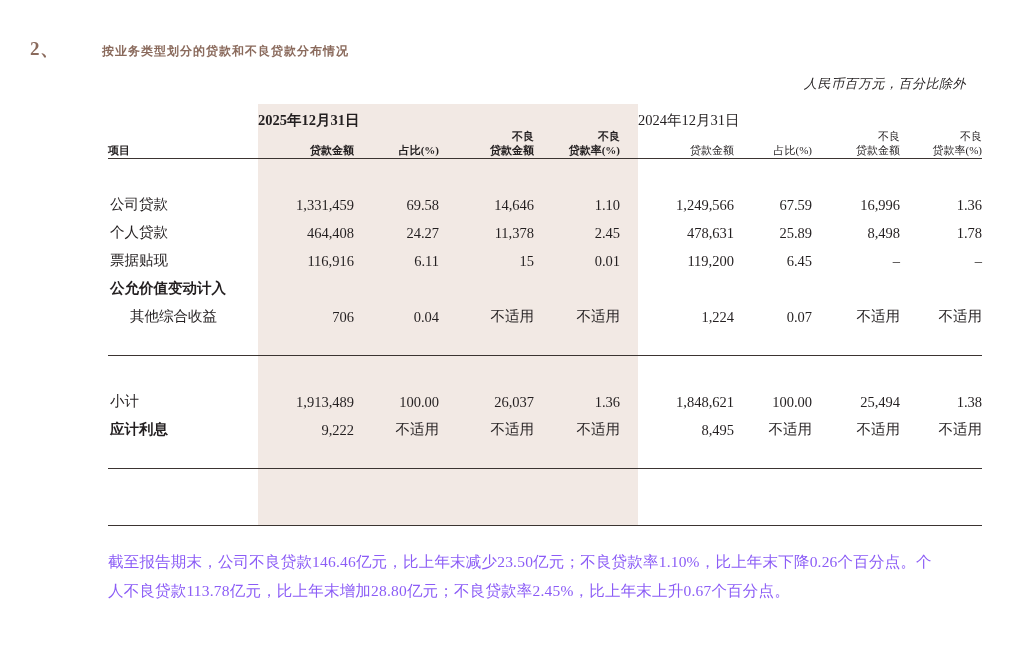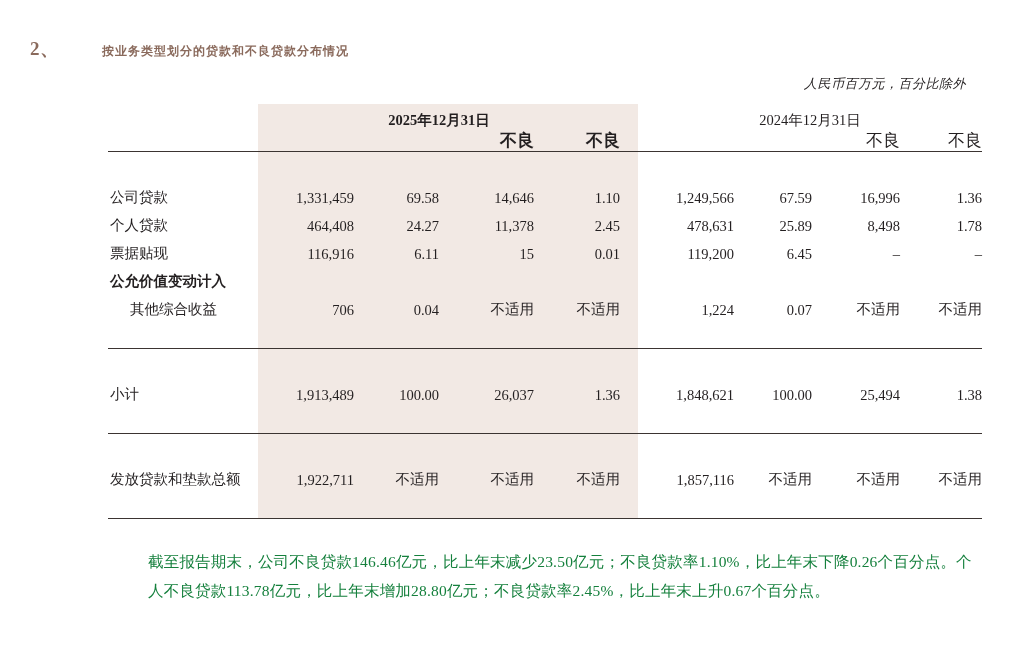--- a/index.html
+++ b/index.html
@@ -85,29 +85,28 @@
   col.c-gap    { width: 18px; }
   col.c-b1     { width: 96px; }
   col.c-b2     { width: 78px; }
   col.c-b3     { width: 88px; }
   col.c-b4     { width: 82px; }
 
   .shade { background: #f2e9e4; }
 
   
   .yr-head td {
-    text-align: center;
     font-size: 14.5px;
     padding-bottom: 4px;
     height: 26px;
   }
   .yr-head td.bold { font-weight: bold; }
 
   .sub-head td {
-    font-size: 17px;
+    font-size: 11px;
     text-align: right;
     line-height: 1.25;
     padding-bottom: 3px;
   }
   .sub-head td.bold { font-weight: bold; }
   .sub-head td.left { text-align: left; }
   .rule-hdr td { border-bottom: 1.2px solid #3b3431; height: 0; font-size: 0; line-height: 0; }
   .rule-thin td { border-bottom: 1px solid #3b3431; height: 0; font-size: 0; line-height: 0; }
   .rule-bot td { border-bottom: 1.6px solid #3b3431; height: 0; font-size: 0; line-height: 0; }
 
@@ -132,23 +131,22 @@
   .pad-xs td { height: 8px; }
 
   
   .note {
     position: absolute;
     top: 548px;
     left: 108px;
     width: 838px;
     font-size: 15.5px;
     line-height: 1.85;
-    color: #15803d;
+    color: #8b5cf6;
     letter-spacing: 0.2px;
-    margin-left: 40px;
   }
 </style>
 </head>
 <body>
 
 <div class="page">
 
   <div class="heading">
     <span class="num">2、</span>
     <span class="title">按业务类型划分的贷款和不良贷款分布情况</span>
@@ -185,20 +183,32 @@
           <td class="shade"></td>
           <td class="shade bold">不良</td>
           <td class="shade bold">不良</td>
           <td class="shade"></td>
           <td></td>
           <td></td>
           <td>不良</td>
           <td>不良</td>
         </tr>
 
+        <tr class="sub-head">
+          <td class="left bold">项目</td>
+          <td class="shade bold">贷款金额</td>
+          <td class="shade bold">占比(%)</td>
+          <td class="shade bold">贷款金额</td>
+          <td class="shade bold">贷款率(%)</td>
+          <td class="shade"></td>
+          <td>贷款金额</td>
+          <td>占比(%)</td>
+          <td>贷款金额</td>
+          <td>贷款率(%)</td>
+        </tr>
 
         <tr class="rule-hdr">
           <td></td>
           <td class="shade"></td>
           <td class="shade"></td>
           <td class="shade"></td>
           <td class="shade"></td>
           <td class="shade"></td>
           <td></td>
           <td></td>
@@ -329,73 +339,73 @@
           <td class="shade b">100.00</td>
           <td class="shade b">26,037</td>
           <td class="shade b">1.36</td>
           <td class="shade"></td>
           <td>1,848,621</td>
           <td>100.00</td>
           <td>25,494</td>
           <td>1.38</td>
         </tr>
 
-
-        <tr class="body-row pad-sm">
-          <td></td>
-          <td class="shade"></td>
-          <td class="shade"></td>
-          <td class="shade"></td>
-          <td class="shade"></td>
-          <td class="shade"></td>
-          <td></td>
-          <td></td>
-          <td></td>
-          <td></td>
-        </tr>
-
-        <tr class="rule-thin">
-          <td></td>
-          <td class="shade"></td>
-          <td class="shade"></td>
-          <td class="shade"></td>
-          <td class="shade"></td>
-          <td class="shade"></td>
-          <td></td>
-          <td></td>
-          <td></td>
-          <td></td>
-        </tr>
-
-        <tr class="body-row pad-sm">
-          <td></td>
-          <td class="shade"></td>
-          <td class="shade"></td>
-          <td class="shade"></td>
-          <td class="shade"></td>
-          <td class="shade"></td>
-          <td></td>
-          <td></td>
-          <td></td>
-          <td></td>
-        </tr>
-
-        <tr class="body-row">
-          <td class="item b">发放贷款和垫款总额</td>
-          <td class="shade b">1,922,711</td>
+        <tr class="body-row">
+          <td class="item">应计利息</td>
+          <td class="shade b">9,222</td>
           <td class="shade b">不适用</td>
           <td class="shade b">不适用</td>
           <td class="shade b">不适用</td>
           <td class="shade"></td>
-          <td>1,857,116</td>
+          <td>8,495</td>
           <td>不适用</td>
           <td>不适用</td>
           <td>不适用</td>
         </tr>
 
+        <tr class="body-row pad-sm">
+          <td></td>
+          <td class="shade"></td>
+          <td class="shade"></td>
+          <td class="shade"></td>
+          <td class="shade"></td>
+          <td class="shade"></td>
+          <td></td>
+          <td></td>
+          <td></td>
+          <td></td>
+        </tr>
+
+        <tr class="rule-thin">
+          <td></td>
+          <td class="shade"></td>
+          <td class="shade"></td>
+          <td class="shade"></td>
+          <td class="shade"></td>
+          <td class="shade"></td>
+          <td></td>
+          <td></td>
+          <td></td>
+          <td></td>
+        </tr>
+
+        <tr class="body-row pad-sm">
+          <td></td>
+          <td class="shade"></td>
+          <td class="shade"></td>
+          <td class="shade"></td>
+          <td class="shade"></td>
+          <td class="shade"></td>
+          <td></td>
+          <td></td>
+          <td></td>
+          <td></td>
+        </tr>
+
+
         <tr class="body-row pad-xs">
           <td></td>
           <td class="shade"></td>
           <td class="shade"></td>
           <td class="shade"></td>
           <td class="shade"></td>
           <td class="shade"></td>
           <td></td>
           <td></td>
           <td></td>

